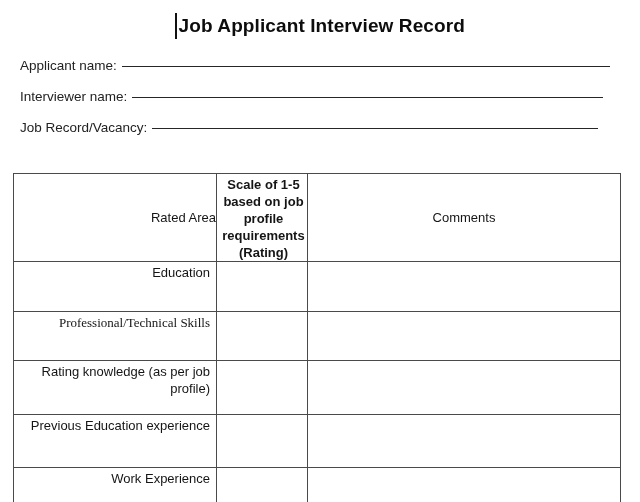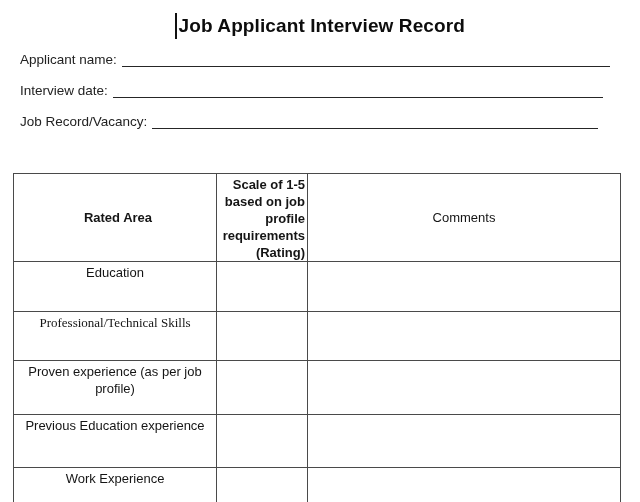--- a/index.html
+++ b/index.html
@@ -38,20 +38,21 @@
   .field-row {
     display: flex;
     height: 31px;
     padding-left: 20px;
   }
   .field-label {
     font-size: 13.5px;
     line-height: 31px;
     white-space: nowrap;
     color: #222;
+    margin-top: 6px;
   }
   .field-line {
     flex: 1;
     align-self: stretch;
     margin-left: 5px;
     margin-bottom: 8px;
     border-bottom: 1.4px solid #262626;
     font-size: 13.5px;
   }
   .field-row:nth-child(1) .field-line { margin-right: 30px; }
@@ -72,40 +73,40 @@
     border: 1.5px solid #4a4a4a;
     font-size: 13px;
     color: #151515;
   }
   .rating-table col.c-area   { width: 203px; }
   .rating-table col.c-rating { width: 91px; }
   .rating-table col.c-comm   { width: 313px; }
 
   tr.header-row { height: 86px; }
   th.h-area {
-    text-align: center;
+    text-align: right;
     vertical-align: middle;
     padding-left: 6px;
-    font-weight: bold;
+    font-weight: normal;
   }
   th.h-rating {
-    text-align: right;
+    text-align: center;
     vertical-align: top;
     padding: 2px 2px 0 5px;
     line-height: 17px;
     font-weight: bold;
   }
   th.h-comments {
     text-align: center;
     vertical-align: middle;
     font-weight: normal;
   }
 
   td.cell-area {
-    text-align: center;
+    text-align: right;
     vertical-align: top;
     padding: 3px 6px 0 6px;
     line-height: 16.5px;
   }
   td.cell-rating, td.cell-comments { vertical-align: top; }
 
   tr.body-row:nth-child(1) { height: 50px; }
   tr.body-row:nth-child(2) { height: 49px; font-family: Liberation Serif, serif; }
   tr.body-row:nth-child(3) { height: 54px; }
   tr.body-row:nth-child(4) { height: 53px; }
@@ -120,25 +121,25 @@
     <span class="caret"></span>
     <h1 class="doc-title">Job Applicant Interview Record</h1>
   </div>
 
   <div class="fields">
   <div class="field-row">
     <span class="field-label">Applicant name:</span>
     <span class="field-line"></span>
   </div>
 
-
   <div class="field-row">
-    <span class="field-label">Interview date:</span>
+    <span class="field-label">Interviewer name:</span>
     <span class="field-line"></span>
   </div>
+
 
   <div class="field-row">
     <span class="field-label">Job Record/Vacancy:</span>
     <span class="field-line"></span>
   </div>
 </div>
 
   <table class="rating-table">
     <colgroup>
       <col class="c-area">
@@ -159,21 +160,21 @@
     <td class="cell-comments"></td>
   </tr>
 
   <tr class="body-row">
     <td class="cell-area">Professional/Technical Skills</td>
     <td class="cell-rating"></td>
     <td class="cell-comments"></td>
   </tr>
 
   <tr class="body-row">
-    <td class="cell-area">Proven experience (as per job profile)</td>
+    <td class="cell-area">Rating knowledge (as per job profile)</td>
     <td class="cell-rating"></td>
     <td class="cell-comments"></td>
   </tr>
 
   <tr class="body-row">
     <td class="cell-area">Previous Education experience</td>
     <td class="cell-rating"></td>
     <td class="cell-comments"></td>
   </tr>
 

